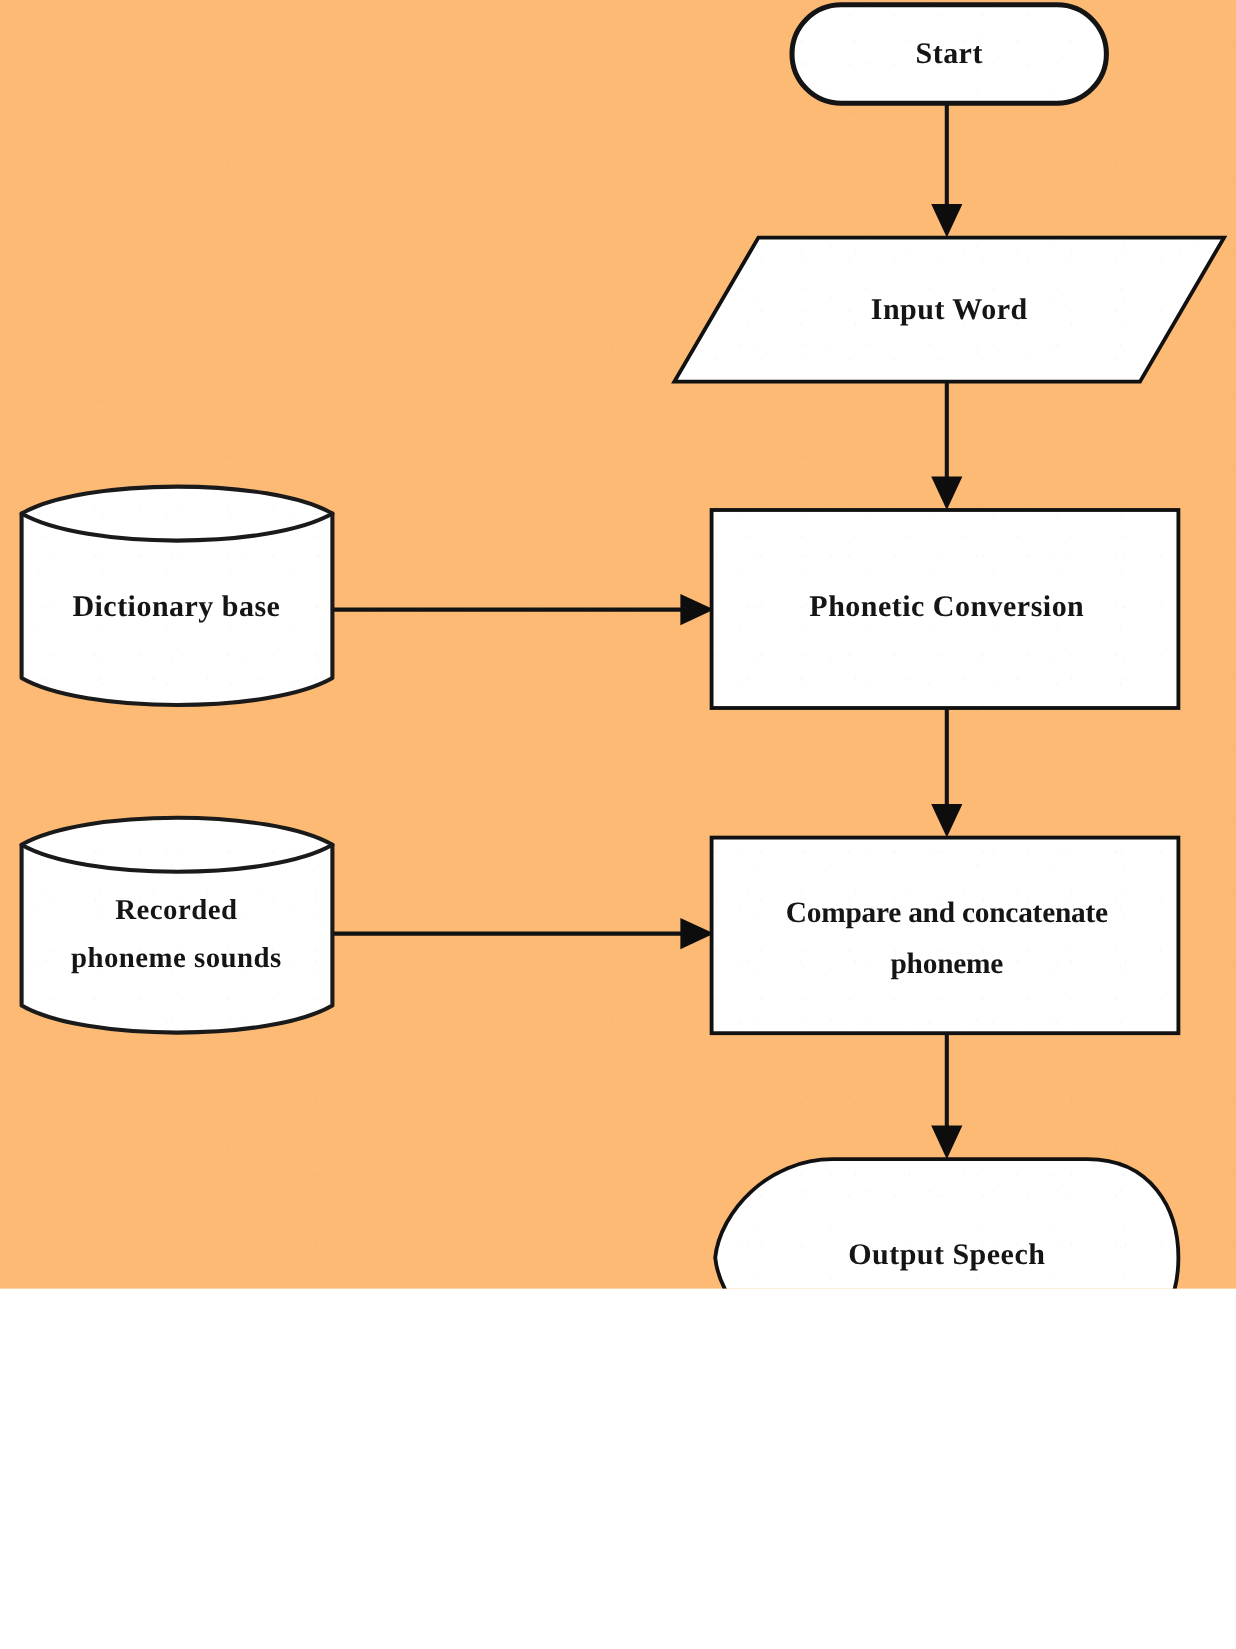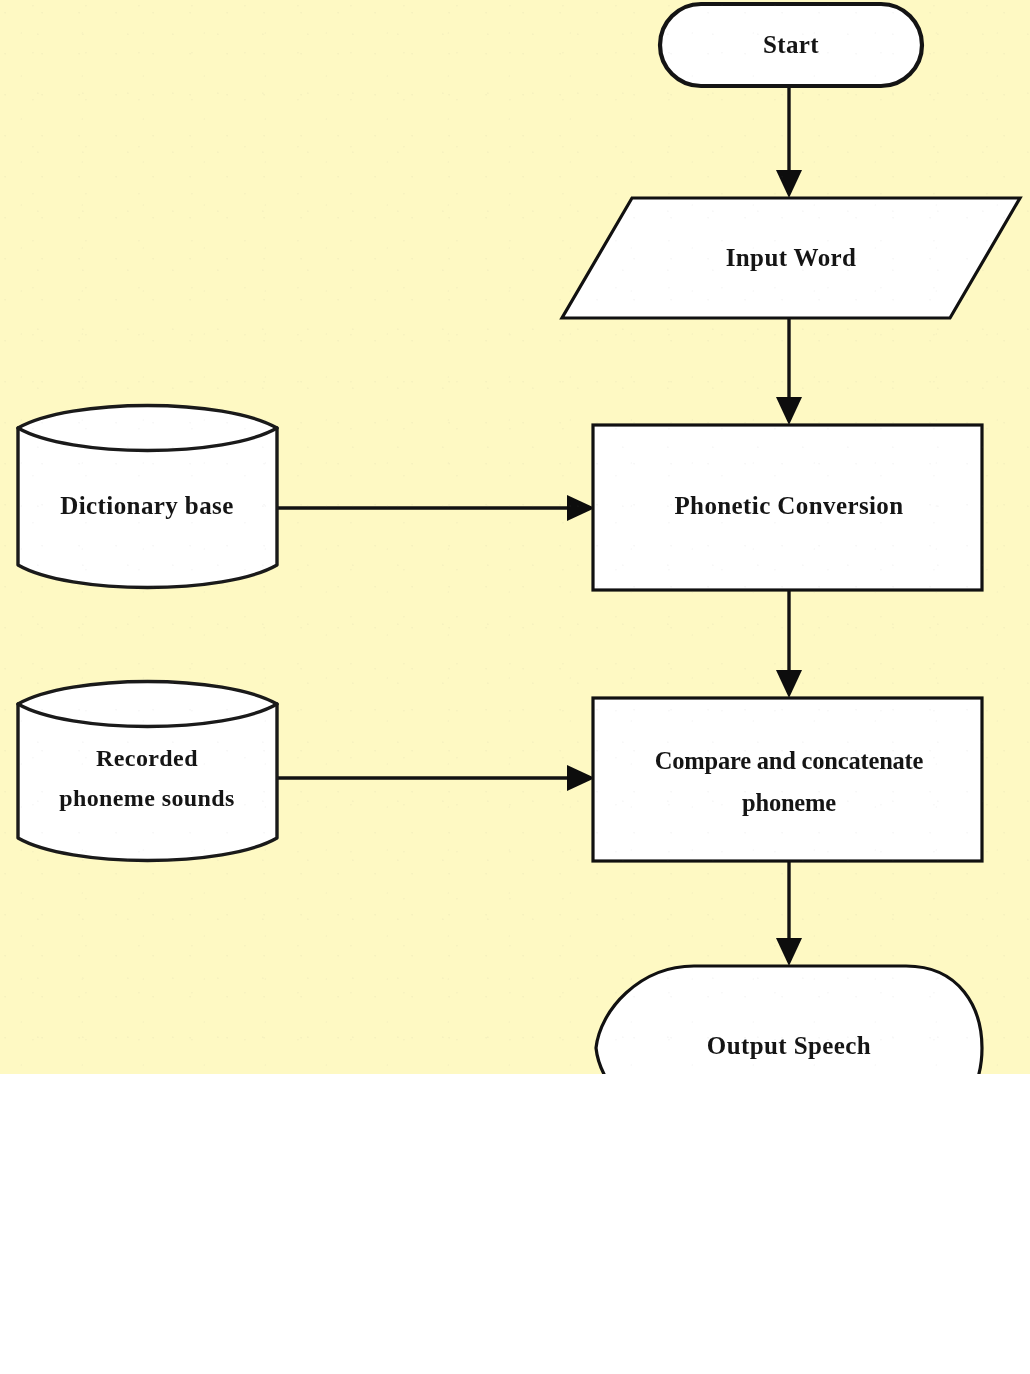--- a/index.html
+++ b/index.html
@@ -8,21 +8,21 @@
     padding: 0;
     background: #ffffff;
   }
   body {
     font-family: "Liberation Serif", "DejaVu Serif", serif;
   }
   #canvas-wrap {
     position: relative;
     width: 1030px;
     height: 1074px;
-    background: #fef9c3;
+    background: #fdba74;
     overflow: hidden;
   }
   #flow-svg {
     position: absolute;
     top: 0;
     left: 0;
     width: 1030px;
     height: 1374px;
     display: block;
   }

